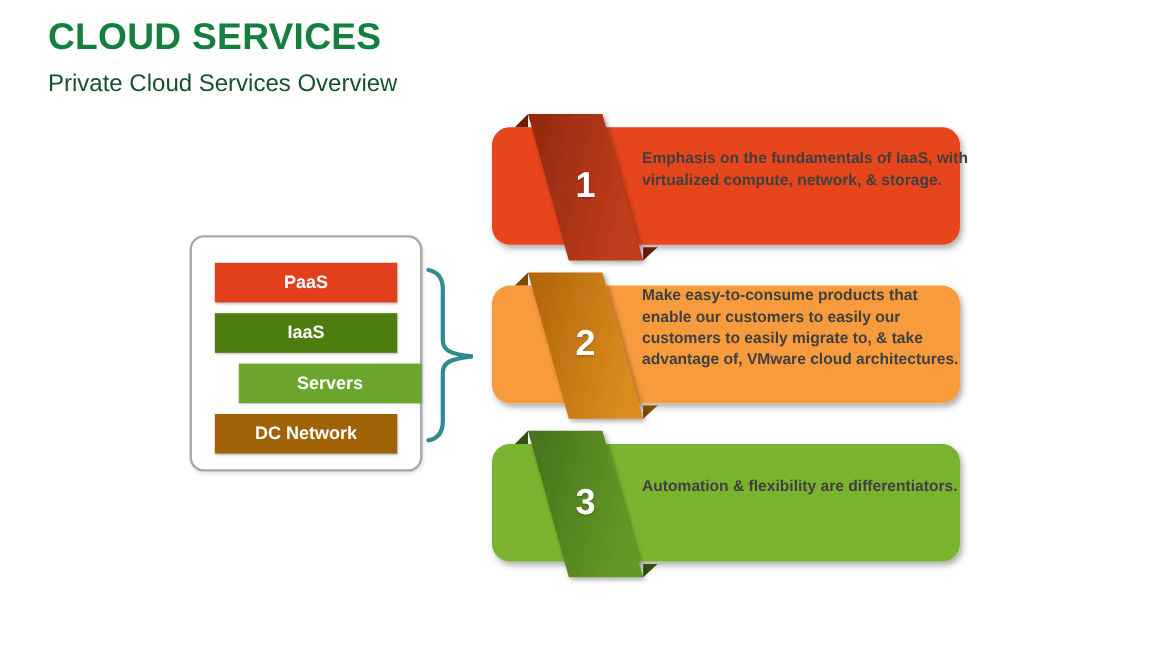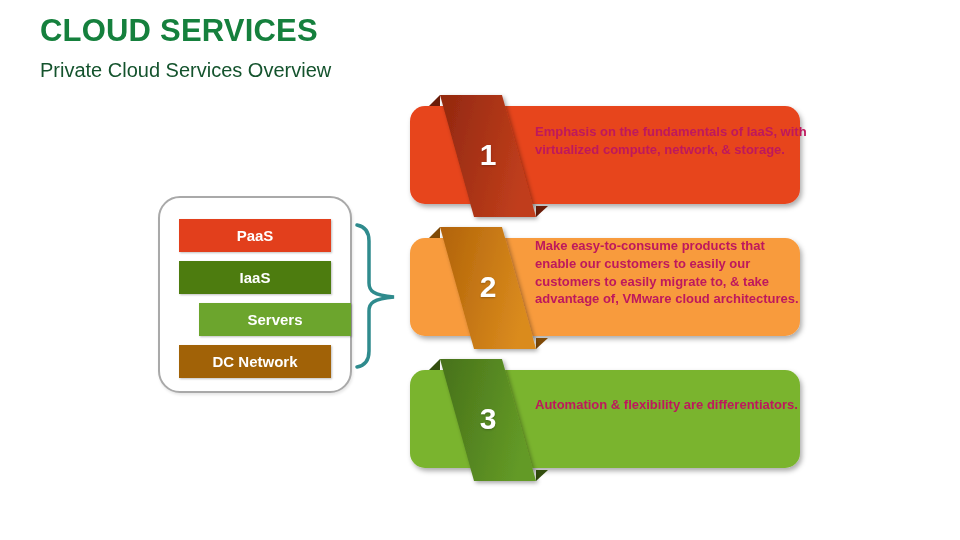--- a/index.html
+++ b/index.html
@@ -10,21 +10,21 @@
   .slide-title {
     position:absolute; left:40px; top:13px; margin:0;
     font-size:31px; font-weight:700; color:#15803d; letter-spacing:0.2px;
   }
   .slide-subtitle {
     position:absolute; left:40px; top:59px; margin:0;
     font-size:20px; font-weight:400; color:#14532d;
   }
   .stack-box {
     position:absolute; left:158px; top:196px; width:194px; height:197px;
-    background:#ffffff; border:2px solid #a9a9a9; border-radius:22px;
+    background:#ffffff; border:2px solid #a9a9a9; border-radius:12px;
     box-sizing:border-box; box-shadow:1px 2px 3px rgba(0,0,0,0.10);
   }
   .stack-bar {
     position:absolute; left:19px; width:152px; height:33px;
     display:flex; align-items:center; justify-content:center;
     color:#ffffff; font-weight:700; font-size:15px;
     box-shadow:1px 1px 2px rgba(0,0,0,0.25);
   }
   .stack-bar-0 { top:21px; }
   .stack-bar-1 { top:63px; }
@@ -38,21 +38,21 @@
   .point-svg { position:absolute; left:0; top:0; overflow:visible; }
   .point-num {
     position:absolute; left:48px; top:12px; width:60px; height:98px;
     display:flex; align-items:center; justify-content:center;
     font-size:30px; font-weight:700; color:#ffffff;
     text-shadow:0 1px 2px rgba(0,0,0,0.25);
   }
   .point-text {
     position:absolute; left:125px; top:12px; width:272px; height:69px;
     display:flex; align-items:center;
-    color:#be185d; font-weight:700; font-size:13px; line-height:1.35;
+    color:#404040; font-weight:700; font-size:13px; line-height:1.35;
   }
 </style>
 </head>
 <body>
 
 <div class="slide">
 
   <svg width="0" height="0" style="position:absolute">
     <defs>
       <filter id="fBanner" x="-20%" y="-20%" width="140%" height="140%">

